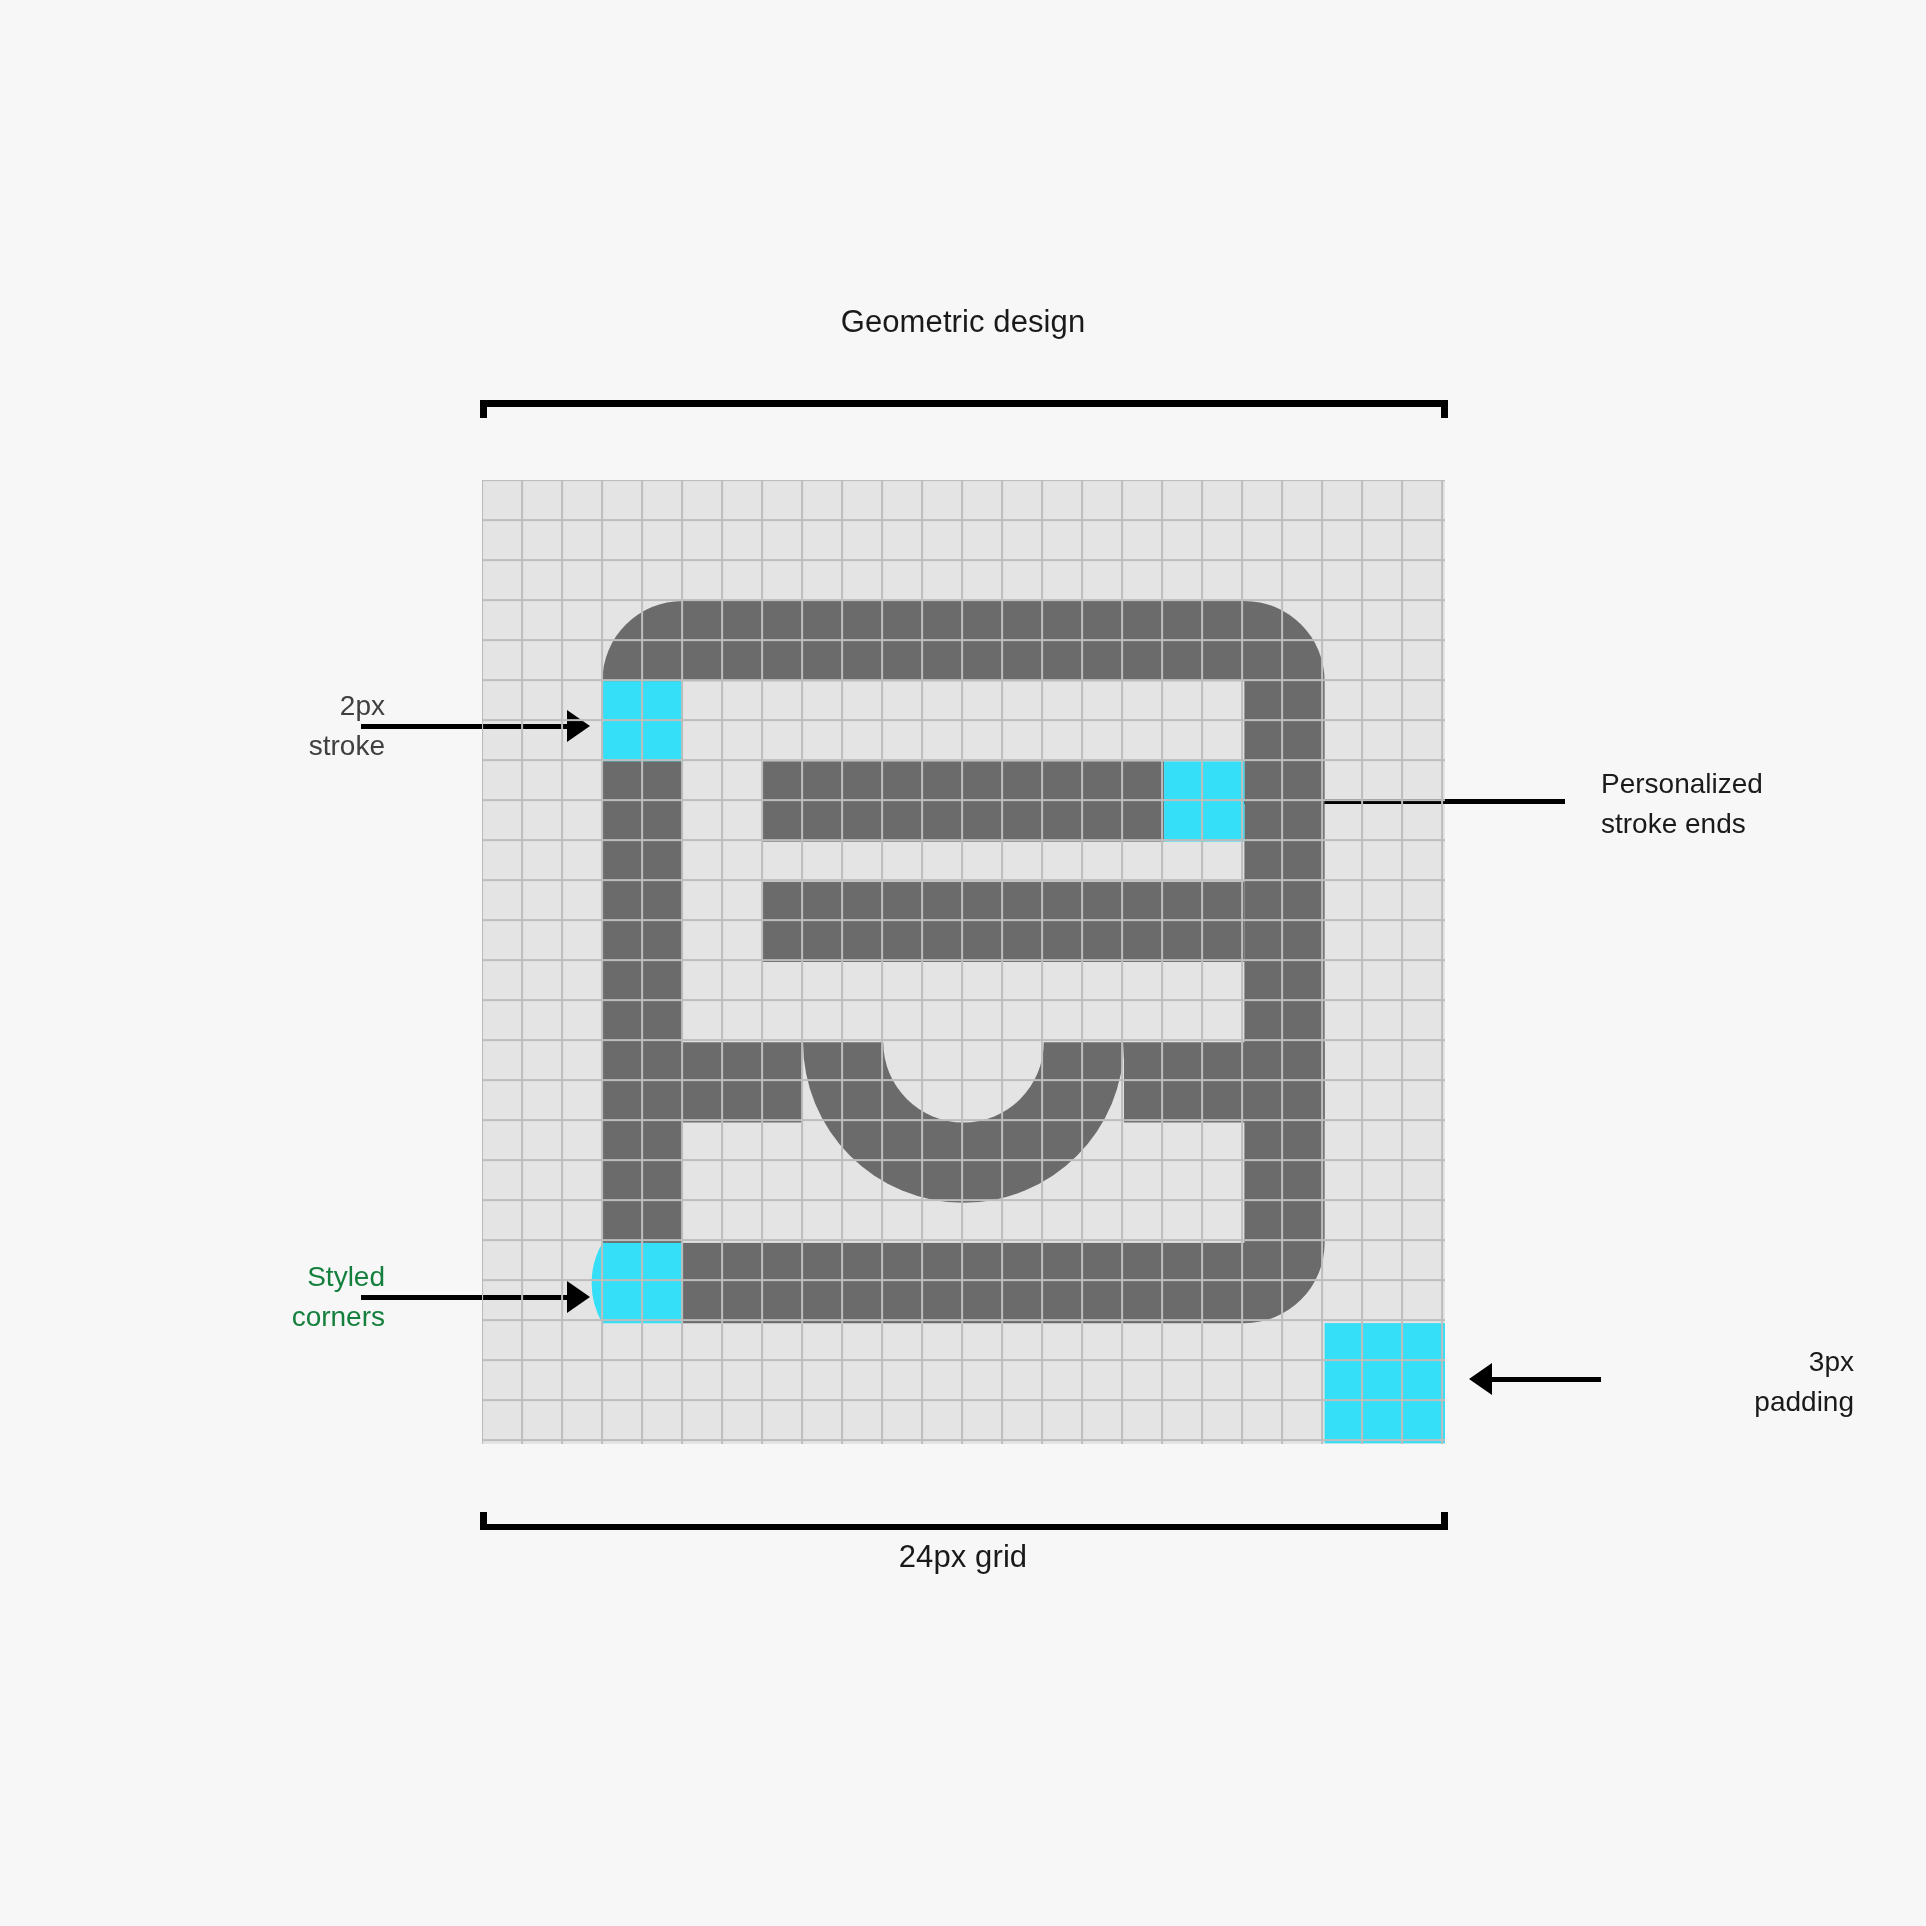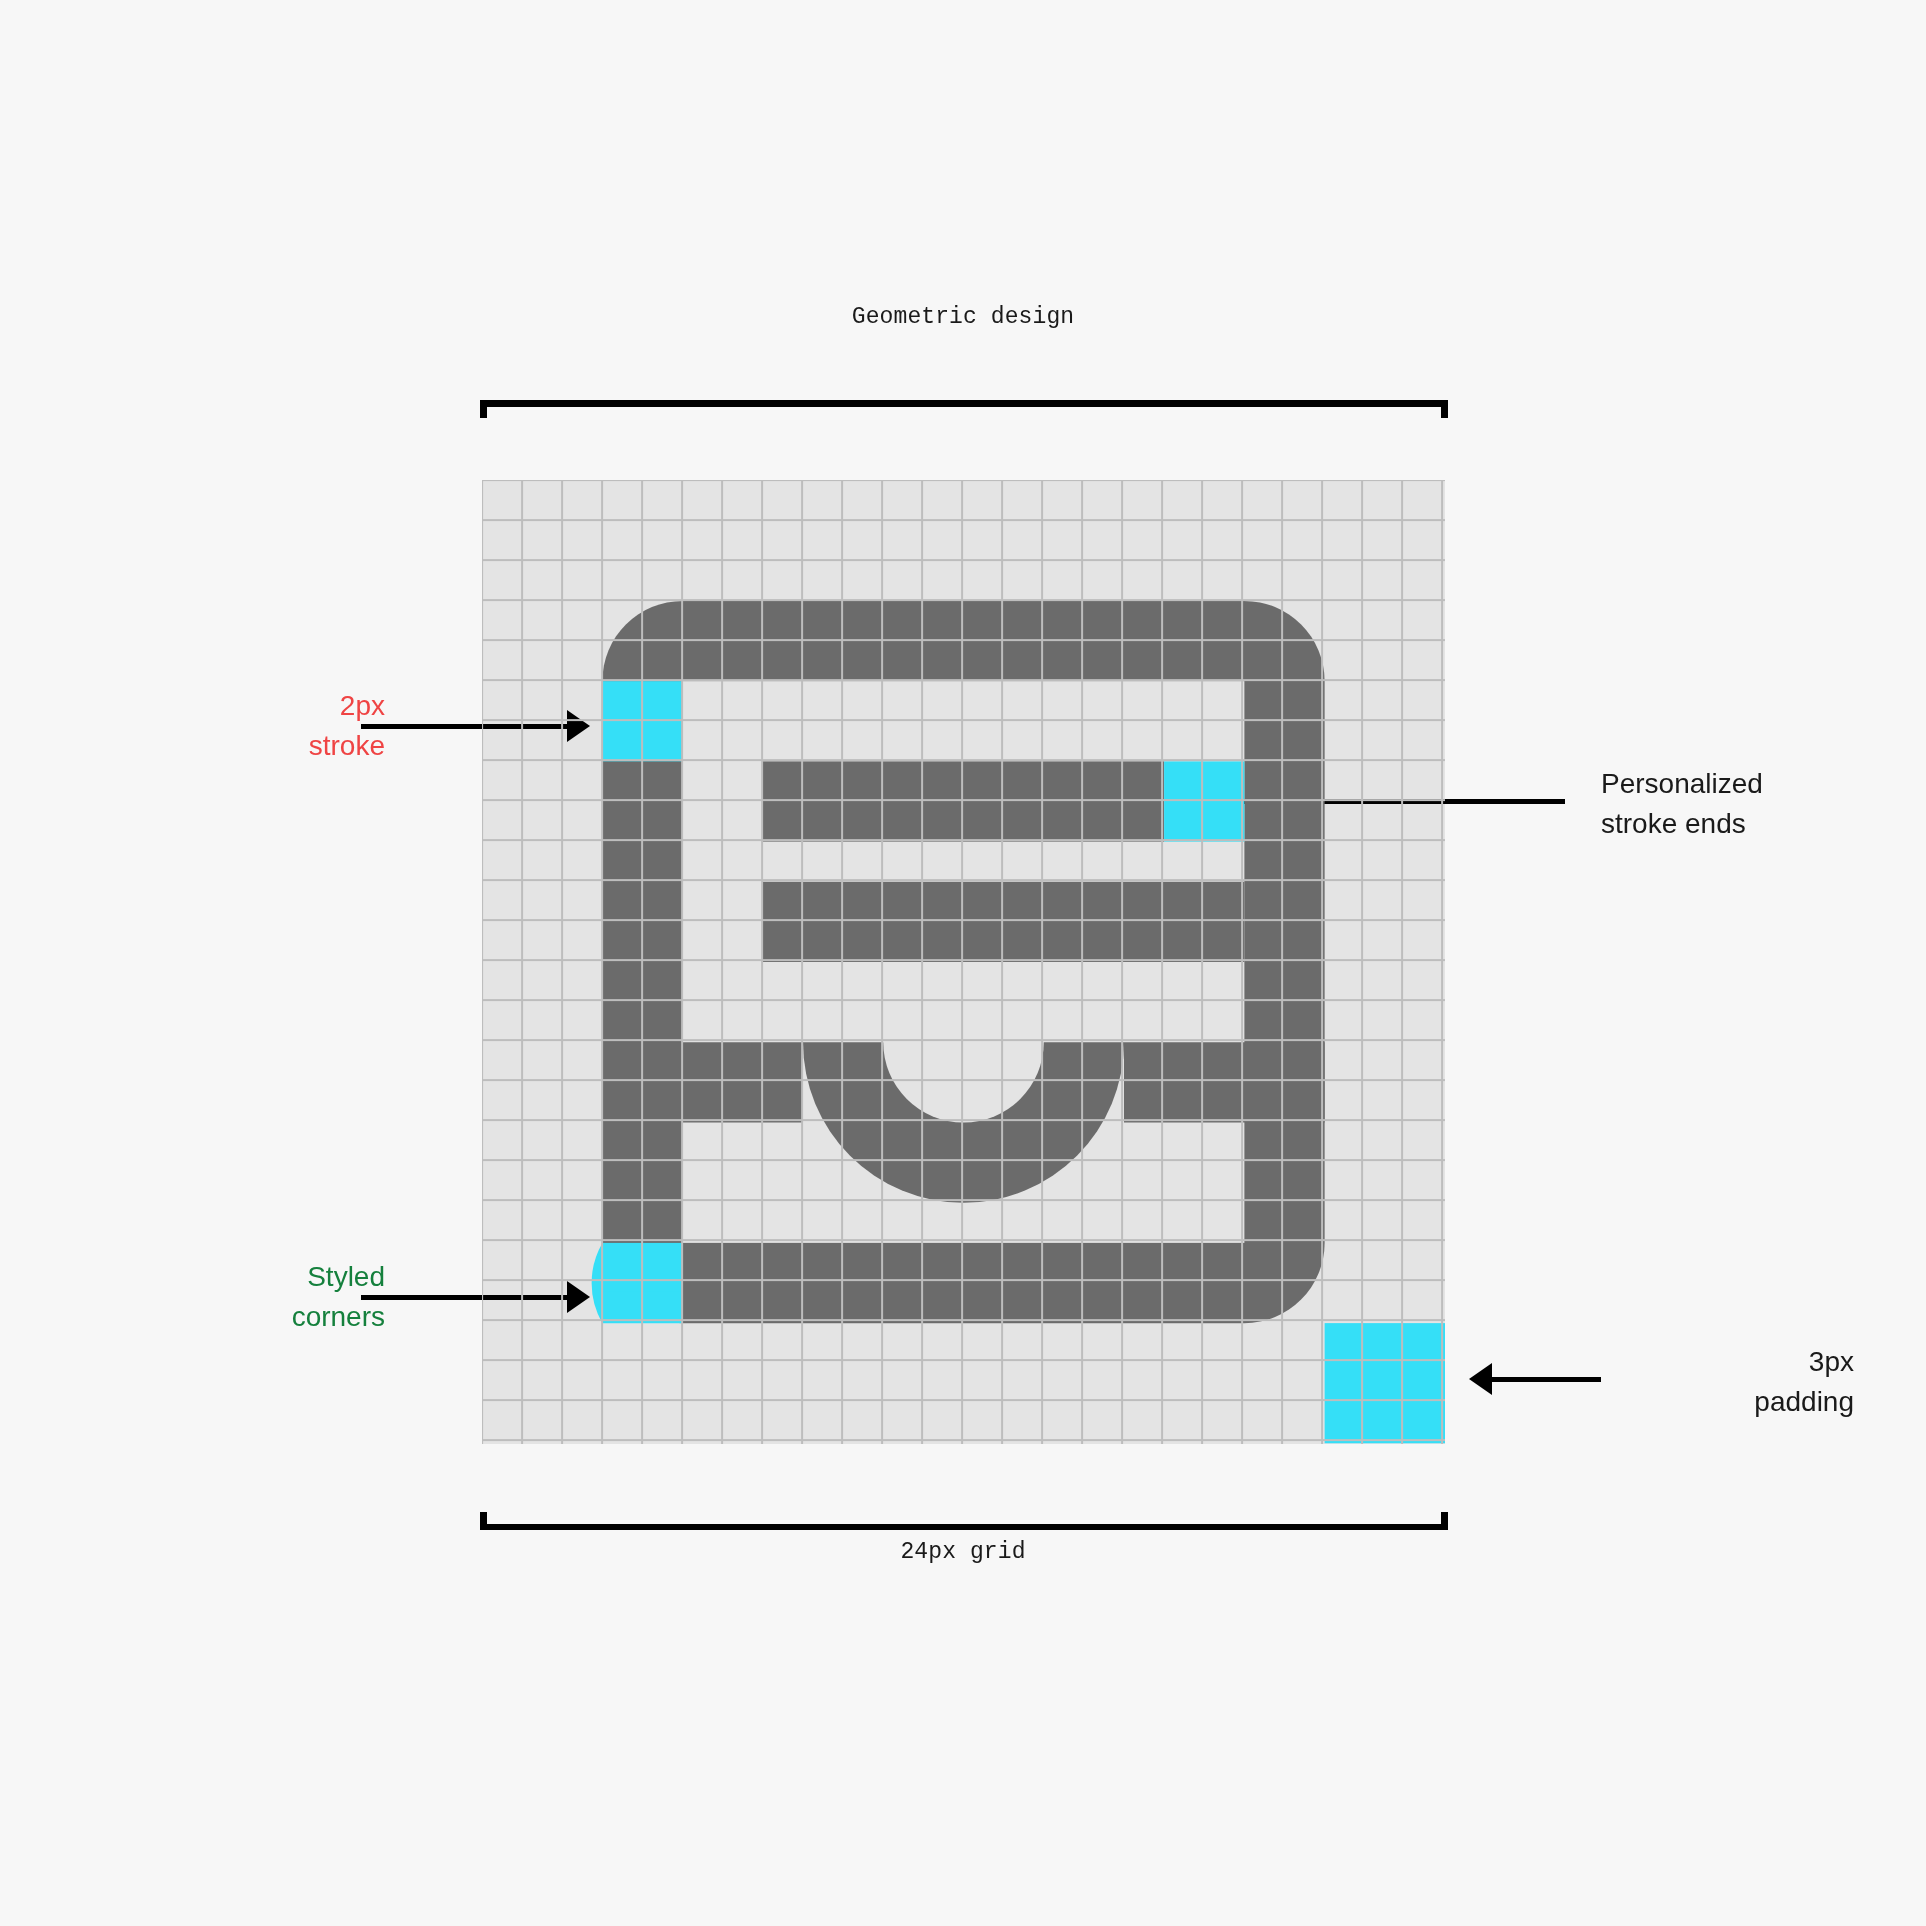--- a/index.html
+++ b/index.html
@@ -12,24 +12,23 @@
     overflow:hidden;
     -webkit-font-smoothing:antialiased;
   }
   .stage{position:absolute;inset:0;}
 
   
   .caption{
     position:absolute;
     width:100%;
     text-align:center;
-    font-size:23px;
+    font-size:31px;
     letter-spacing:0.1px;
     color:#1a1a1a;
-    font-family:Liberation Mono, monospace;
   }
   #caption-top{top:304px;}
   #caption-bottom{top:1539px;}
 
   
   .bracket{position:absolute;}
   .bracket .bar{position:absolute;background:#000;height:6.6px;left:0;right:0;}
   .bracket .tick{position:absolute;background:#000;width:6.6px;height:18px;}
   #bracket-top{left:480px;top:400px;width:968px;height:24px;}
   #bracket-top .bar{top:0;}
@@ -169,21 +168,21 @@
   </div>
 
   <div class="bracket" id="bracket-bottom">
     <div class="bar"></div>
     <div class="tick l"></div>
     <div class="tick r"></div>
   </div>
 
   <div class="caption" id="caption-bottom" style="color: rgb(26, 26, 26);">24px grid</div>
 
-  <div class="ann-label right-align" id="label-stroke" style="color: #ef4444; text-align: right;">2px
+  <div class="ann-label right-align" id="label-stroke" style="color: #404040; text-align: right;">2px
 stroke</div>
   <div class="arrow to-right" id="arrow-stroke">
     <div class="shaft"></div>
     <div class="head"></div>
   </div>
 
   <div class="ann-label left-align" id="label-ends" style="color: rgb(26, 26, 26);">Personalized
 stroke ends</div>
   <div class="arrow to-left" id="arrow-ends">
     <div class="shaft"></div>

